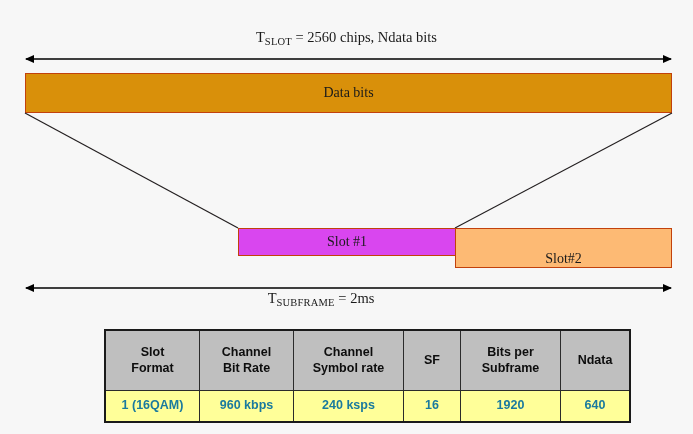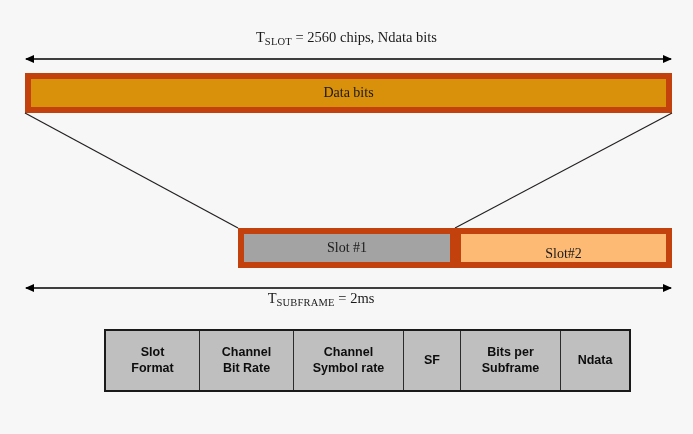--- a/index.html
+++ b/index.html
@@ -54,21 +54,21 @@
     position: absolute;
     left: 0;
   }
   #slot-arrow { top: 31px; }
   #subframe-arrow { top: 260px; }
 
   
   .bar {
     position: absolute;
     box-sizing: border-box;
-    border: 6px solid #c2410c;
+    border: 1px solid #c2410c;
     display: flex;
     align-items: center;
     justify-content: center;
     font-family: "Liberation Serif", serif;
     font-size: 14px;
     color: #1a1a1a;
     overflow: hidden;
   }
   #data-bits-bar {
     left: 25px;
@@ -81,22 +81,22 @@
     left: 25px;
     top: 208px;
     width: 214px;
     height: 40px;
     background: #8b9aad;
   }
   #slot1-bar {
     left: 238px;
     top: 208px;
     width: 218px;
-    height: 40px;
-    background: #a3a3a3;
+    height: 28px;
+    background: #d946ef;
   }
   #slot2-bar {
     left: 455px;
     top: 208px;
     width: 217px;
     height: 40px;
     background: #fdba74;
     align-items: flex-end;
   }
 
@@ -216,16 +216,24 @@
         <th class="col-bits-sub">
           <div>Bits per</div>
           <div>Subframe</div>
         </th>
         <th class="col-ndata">
           <div>Ndata</div>
         </th>
       </tr>
     </thead>
     <tbody>
+      <tr>
+        <td>1 (16QAM)</td>
+        <td>960 kbps</td>
+        <td>240 ksps</td>
+        <td>16</td>
+        <td>1920</td>
+        <td>640</td>
+      </tr>
     </tbody>
   </table>
 
 </div>
 
 </body></html>

